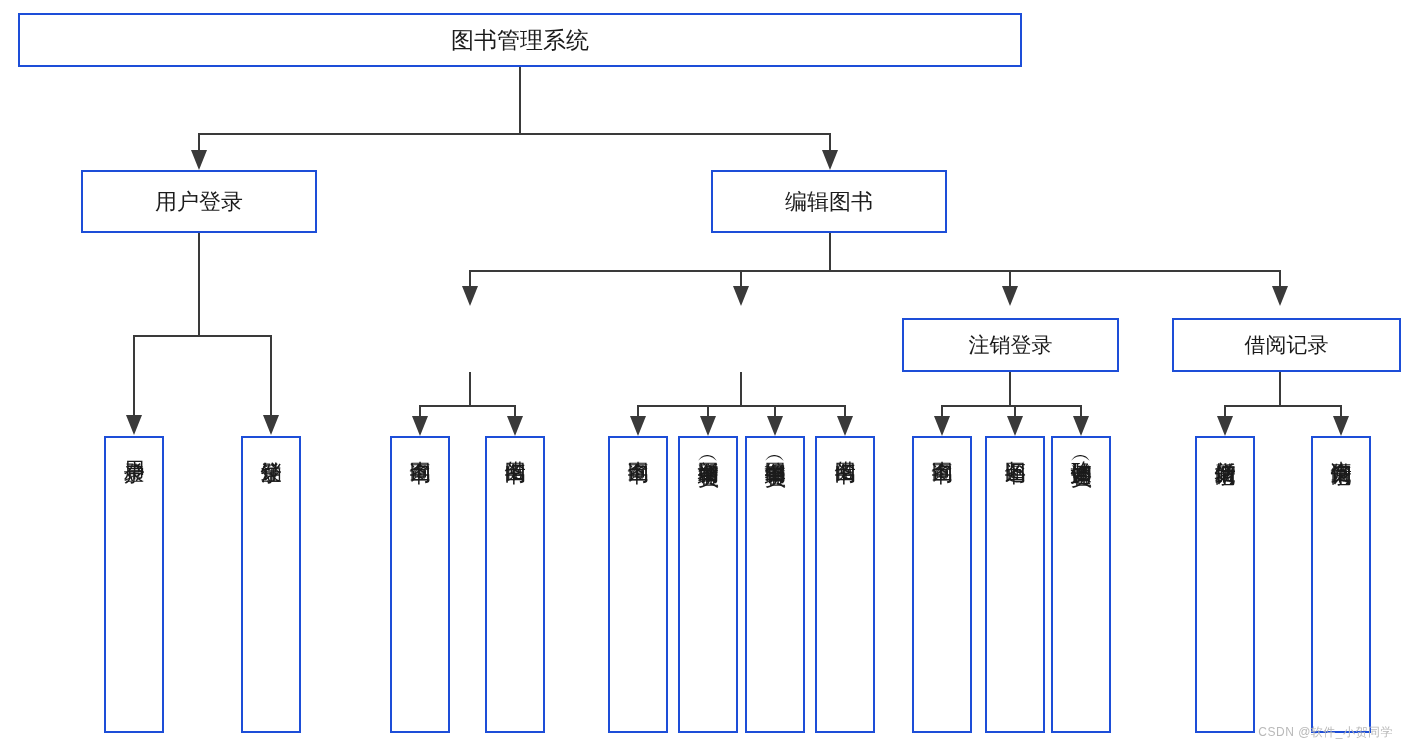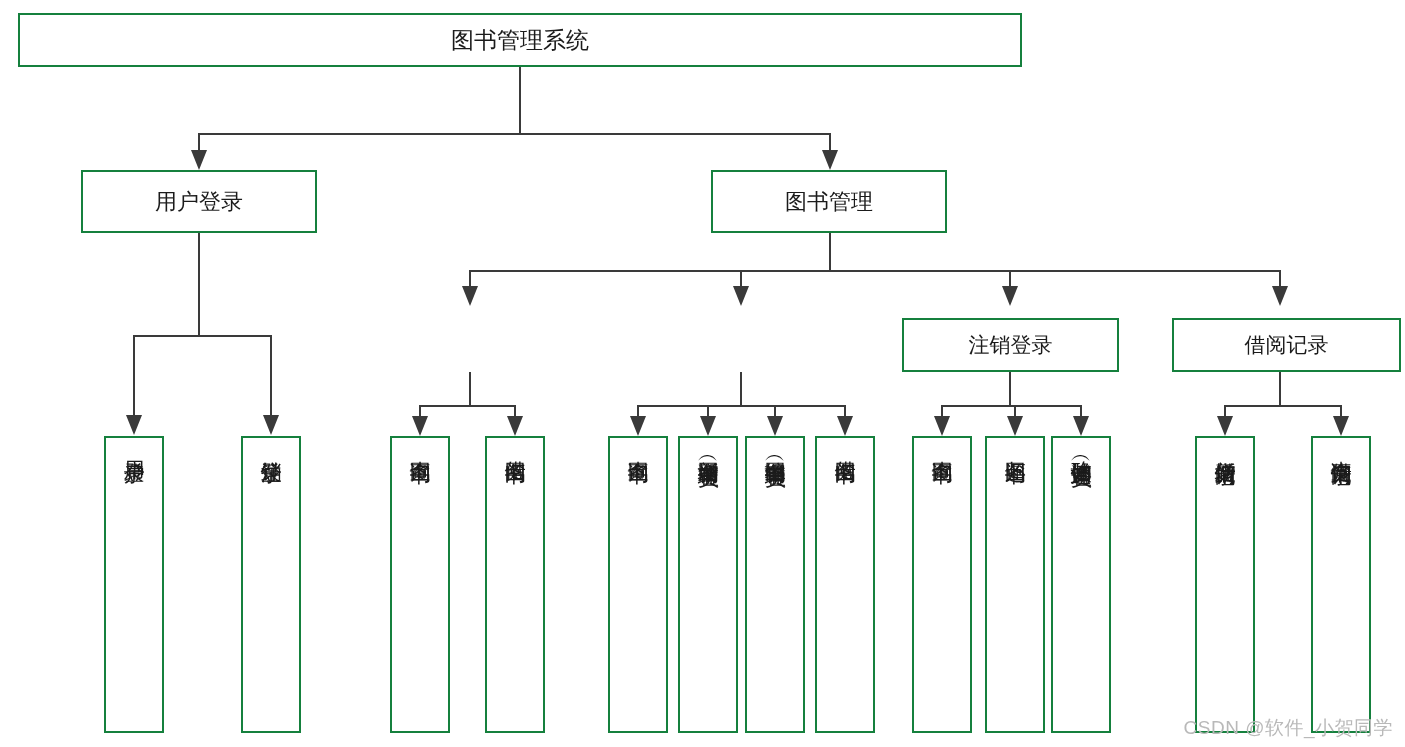--- a/index.html
+++ b/index.html
@@ -13,21 +13,21 @@
   #canvas {
     position: relative;
     width: 1405px;
     height: 747px;
     background: #ffffff;
     overflow: hidden;
   }
   .node {
     position: absolute;
     box-sizing: border-box;
-    border: 2px solid #15803d;
+    border: 2px solid #1d4ed8;
     background: #ffffff;
     display: flex;
     align-items: center;
     justify-content: center;
     color: #1b1b1b;
   }
   .node.root {
     font-size: 23px;
   }
   .node.lvl2 {
@@ -60,21 +60,21 @@
     width: 0;
     height: 0;
     border-left: 8px solid transparent;
     border-right: 8px solid transparent;
     border-top: 20px solid #3a3a3a;
   }
   #watermark {
     position: absolute;
     right: 12px;
     bottom: 6px;
-    font-size: 19px;
+    font-size: 12px;
     color: #b9b9b9;
     letter-spacing: 0.5px;
     white-space: nowrap;
   }
 </style>
 </head>
 <body>
 
 <div id="canvas">
 
@@ -86,21 +86,21 @@
   <div class="conn h" style="left:198px; top:133px; width:632px;"></div>
   <div class="conn v" style="left:198px; top:133px; height:18px;"></div>
   <div class="arrow" style="left:191px; top:150px;"></div>
   <div class="conn v" style="left:829px; top:133px; height:18px;"></div>
   <div class="arrow" style="left:822px; top:150px;"></div>
 
   <div class="node lvl2" style="left:81px; top:170px; width:236px; height:63px;">
     <span>用户登录</span>
   </div>
   <div class="node lvl2" style="left:711px; top:170px; width:236px; height:63px;">
-    <span>图书管理</span>
+    <span>编辑图书</span>
   </div>
 
   <div class="conn v" style="left:198px; top:233px; height:102px;"></div>
   <div class="conn h" style="left:133px; top:335px; width:137px;"></div>
   <div class="conn v" style="left:133px; top:335px; height:81px;"></div>
   <div class="arrow" style="left:126px; top:415px;"></div>
   <div class="conn v" style="left:270px; top:335px; height:81px;"></div>
   <div class="arrow" style="left:263px; top:415px;"></div>
 
   <div class="conn v" style="left:829px; top:233px; height:37px;"></div>

